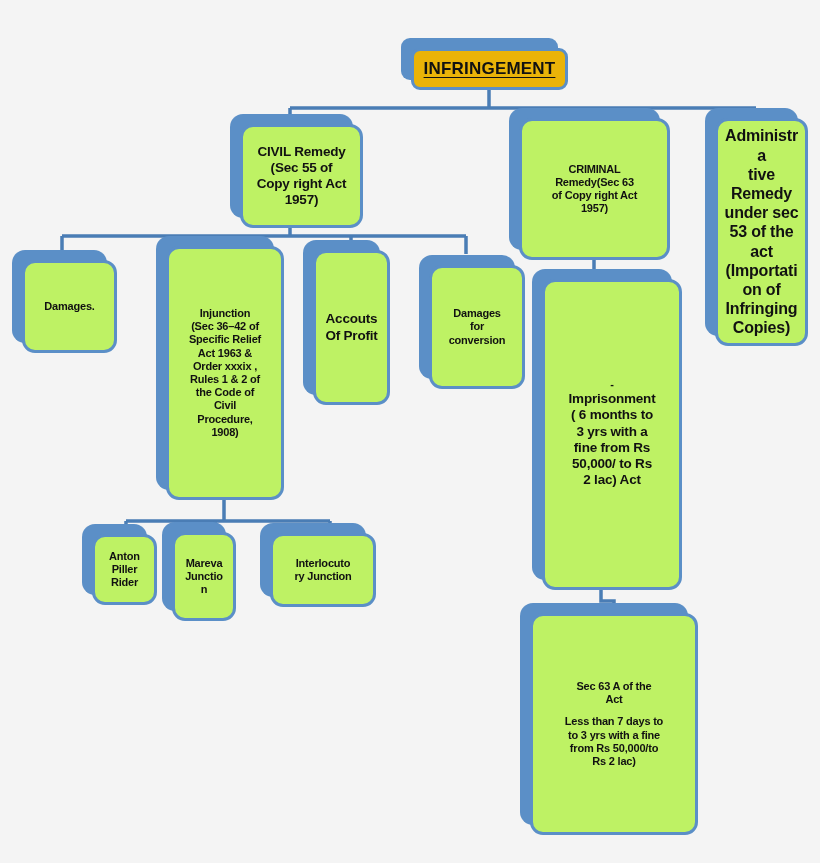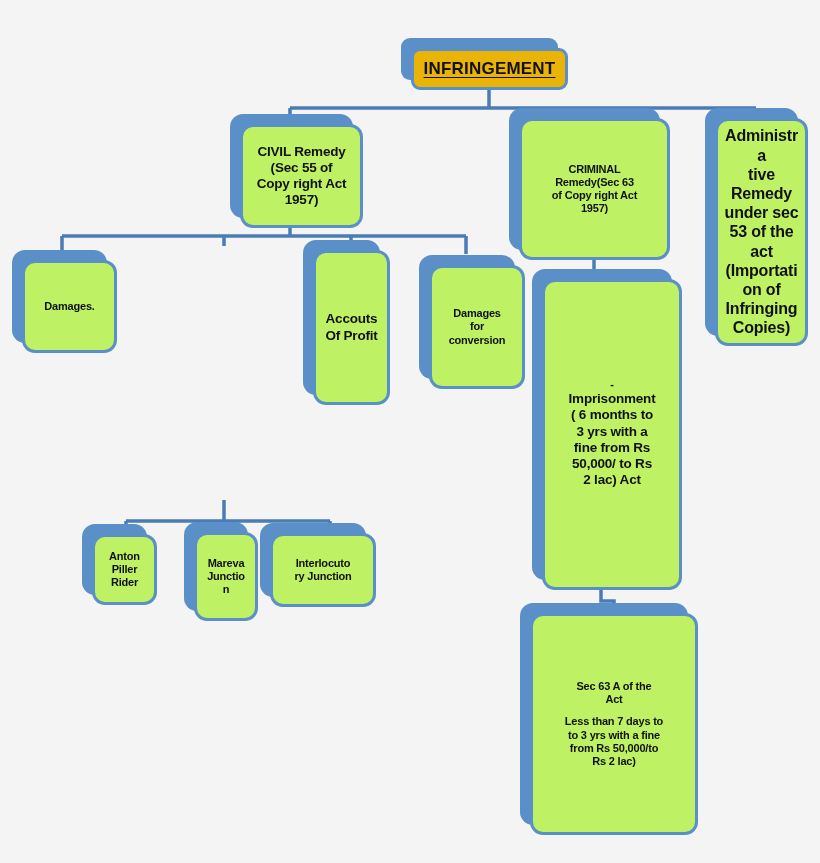--- a/index.html
+++ b/index.html
@@ -175,20 +175,35 @@
     </div>
   </div>
 
   <div class="node sz-12" style="left:22px; top:260px; width:95px; height:93px;">
     <div class="plate"></div>
     <div class="face">
       <span class="txt">Damages.</span>
     </div>
   </div>
 
+  <div class="node sz-12" style="left:166px; top:246px; width:118px; height:254px;">
+    <div class="plate"></div>
+    <div class="face">
+      <span class="txt">Injunction
+(Sec 36–42 of
+Specific Relief
+Act 1963 &amp;
+Order xxxix ,
+Rules 1 &amp; 2 of
+the Code of
+Civil
+Procedure,
+1908)</span>
+    </div>
+  </div>
 
   <div class="node sz-13" style="left:313px; top:250px; width:77px; height:155px;">
     <div class="plate"></div>
     <div class="face">
       <span class="txt">Accouts
 Of Profit</span>
     </div>
   </div>
 
   <div class="node sz-12" style="left:429px; top:265px; width:96px; height:124px;">
@@ -202,21 +217,21 @@
 
   <div class="node sz-12" style="left:92px; top:534px; width:65px; height:71px;">
     <div class="plate"></div>
     <div class="face">
       <span class="txt">Anton
 Piller
 Rider</span>
     </div>
   </div>
 
-  <div class="node sz-12" style="left:194px; top:532px; width:64px; height:89px;">
+  <div class="node sz-12" style="left:172px; top:532px; width:64px; height:89px;">
     <div class="plate"></div>
     <div class="face">
       <span class="txt">Mareva
 Junctio
 n</span>
     </div>
   </div>
 
   <div class="node sz-12" style="left:270px; top:533px; width:106px; height:74px;">
     <div class="plate"></div>

